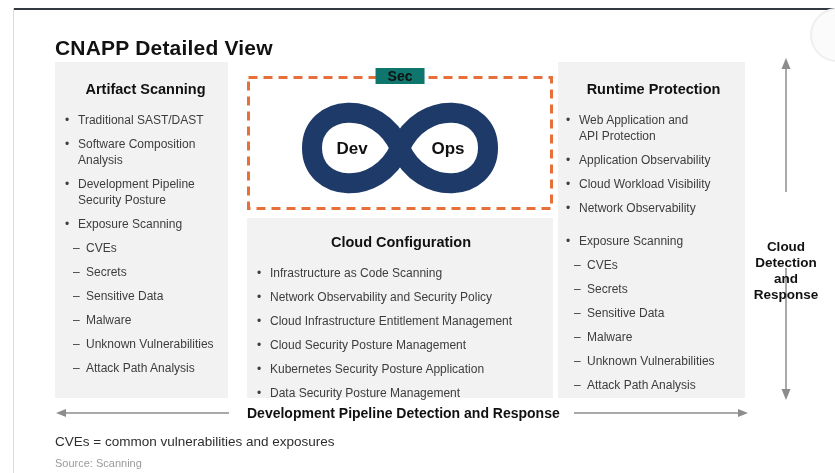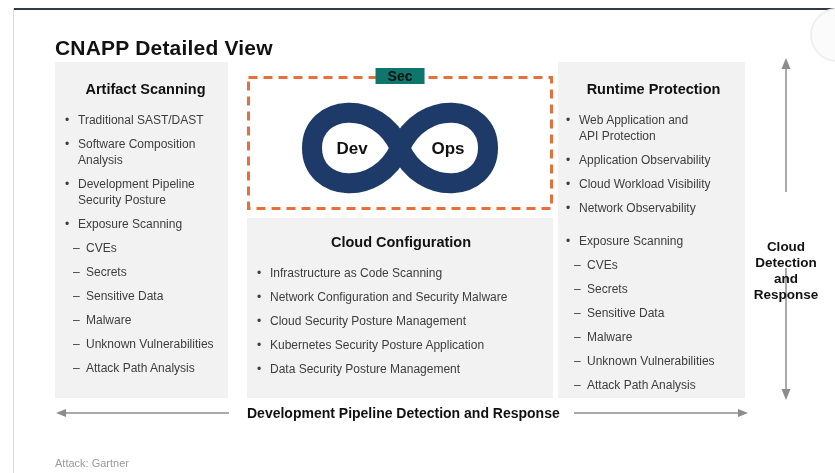--- a/index.html
+++ b/index.html
@@ -174,21 +174,22 @@
       <path d="M100,50 C 78,0 12,6 12,50 C 12,94 78,100 100,50 C 122,0 188,6 188,50 C 188,94 122,100 100,50 Z" fill="none" stroke="#1E3A68" stroke-width="20" stroke-linejoin="round" stroke-linecap="round"></path>
       <text x="52" y="50" text-anchor="middle" dominant-baseline="central" font-family="Liberation Sans, sans-serif" font-size="17" font-weight="bold" fill="#111111">Dev</text>
       <text x="148" y="50" text-anchor="middle" dominant-baseline="central" font-family="Liberation Sans, sans-serif" font-size="17" font-weight="bold" fill="#111111">Ops</text>
     </svg>
   </div>
 
   <section class="panel panel-mid">
     <h2>Cloud Configuration</h2>
     <ul class="bullets">
       <li>Infrastructure as Code Scanning</li>
-      <li>Network Configuration and Security Malware</li>
+      <li>Network Observability and Security Policy</li>
+      <li>Cloud Infrastructure Entitlement Management</li>
       <li>Cloud Security Posture Management</li>
       <li>Kubernetes Security Posture Application</li>
       <li>Data Security Posture Management</li>
     </ul>
   </section>
 
   <section class="panel panel-right">
     <h2>Runtime Protection</h2>
     <ul class="bullets">
       <li>Web Application and
@@ -224,15 +225,16 @@
   <svg class="arrow-svg arrow-left" width="175" height="12">
     <polygon points="1,6 11,2 11,10" fill="#8C8C8C"></polygon>
     <line x1="10" y1="6" x2="174" y2="6" stroke="#8C8C8C" stroke-width="1.5"></line>
   </svg>
   <div class="bottom-label">Development Pipeline Detection and Response</div>
   <svg class="arrow-svg arrow-right" width="176" height="12">
     <line x1="1" y1="6" x2="166" y2="6" stroke="#8C8C8C" stroke-width="1.5"></line>
     <polygon points="175,6 165,2 165,10" fill="#8C8C8C"></polygon>
   </svg>
 
-  <div class="source-note">Attack: Gartner</div>
+  <div class="footnote">CVEs = common vulnerabilities and exposures</div>
+  <div class="source-note">Source: Scanning</div>
 
 </div>
 
 </body></html>

